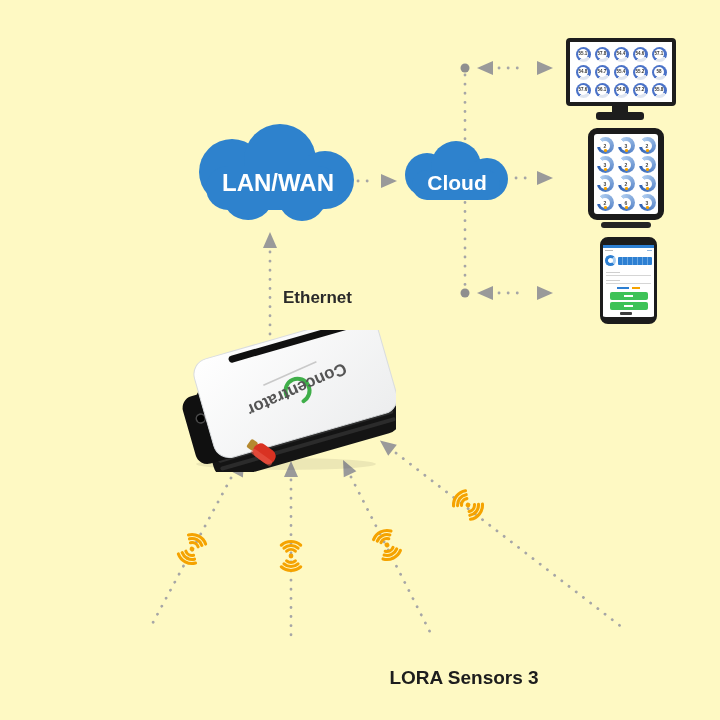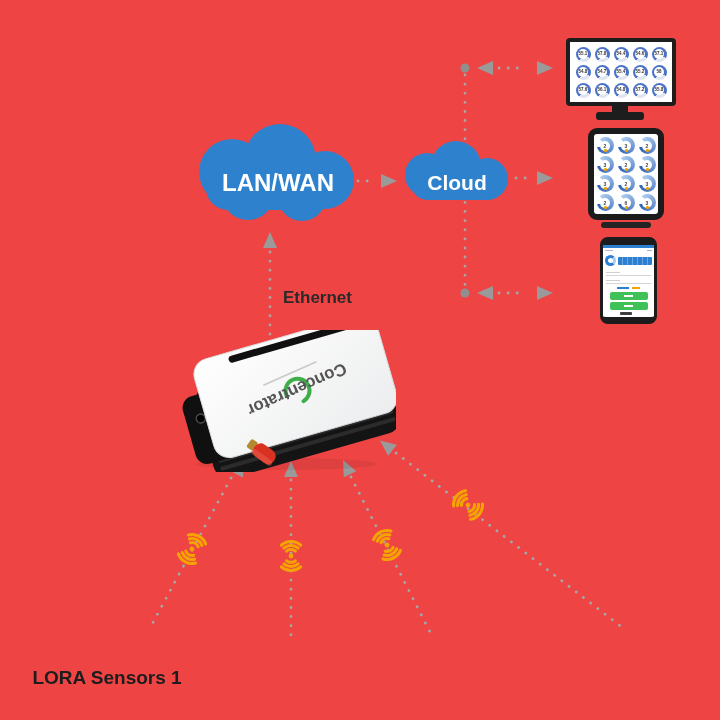--- a/index.html
+++ b/index.html
@@ -1,16 +1,16 @@
 <!DOCTYPE html>
 <html><head>
 <meta charset="utf-8">
 <style>
   html,body{margin:0;padding:0;background:#fff;}
-  .canvas{position:relative;width:720px;height:720px;background:#ef4444;overflow:hidden;
+  .canvas{position:relative;width:720px;height:720px;background:#fef9c3;overflow:hidden;
           font-family:"Liberation Sans", sans-serif;}
   .overlay{position:absolute;left:0;top:0;width:720px;height:720px;}
 
   
   .dots{stroke:#a6a6a6;stroke-width:2.8;stroke-linecap:round;stroke-dasharray:0.1 9;fill:none;}
   .arr{fill:#9a9a9a;}
   .junction{fill:#8f8f8f;}
 
   
   .lbl{position:absolute;color:#1d1d1d;font-weight:700;white-space:nowrap;}
@@ -289,15 +289,15 @@
     <div class="p-btn">
         <i></i>
       </div>
     <div class="p-btn">
         <i></i>
       </div>
   </div>
   <div class="p-home"></div>
 
   <div class="lbl lbl-ethernet">Ethernet</div>
-  <div class="lbl lbl-sensor" style="left:107px">LORA Sensors 1</div>
+  <div class="lbl lbl-sensor" style="left:464px">LORA Sensors 3</div>
 
 </div>
 
 </body></html>

